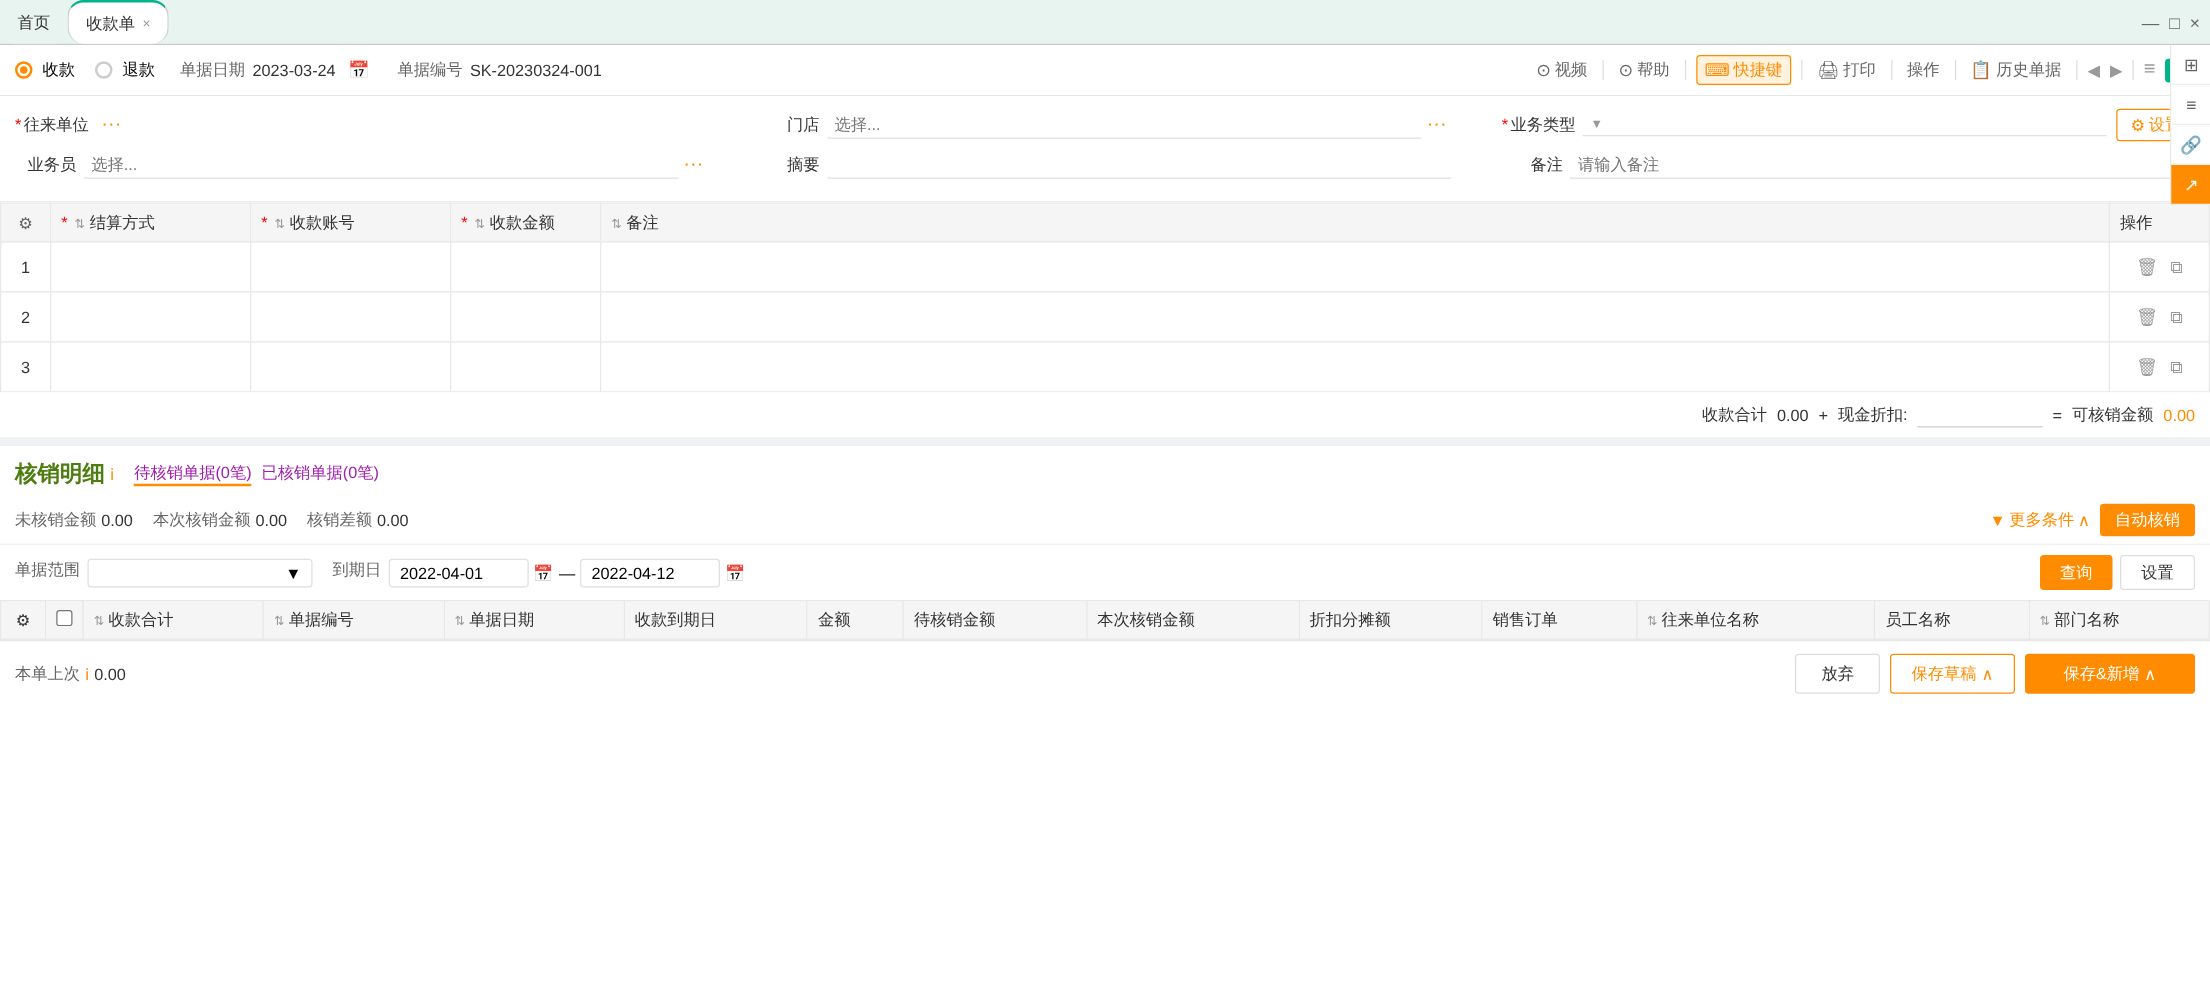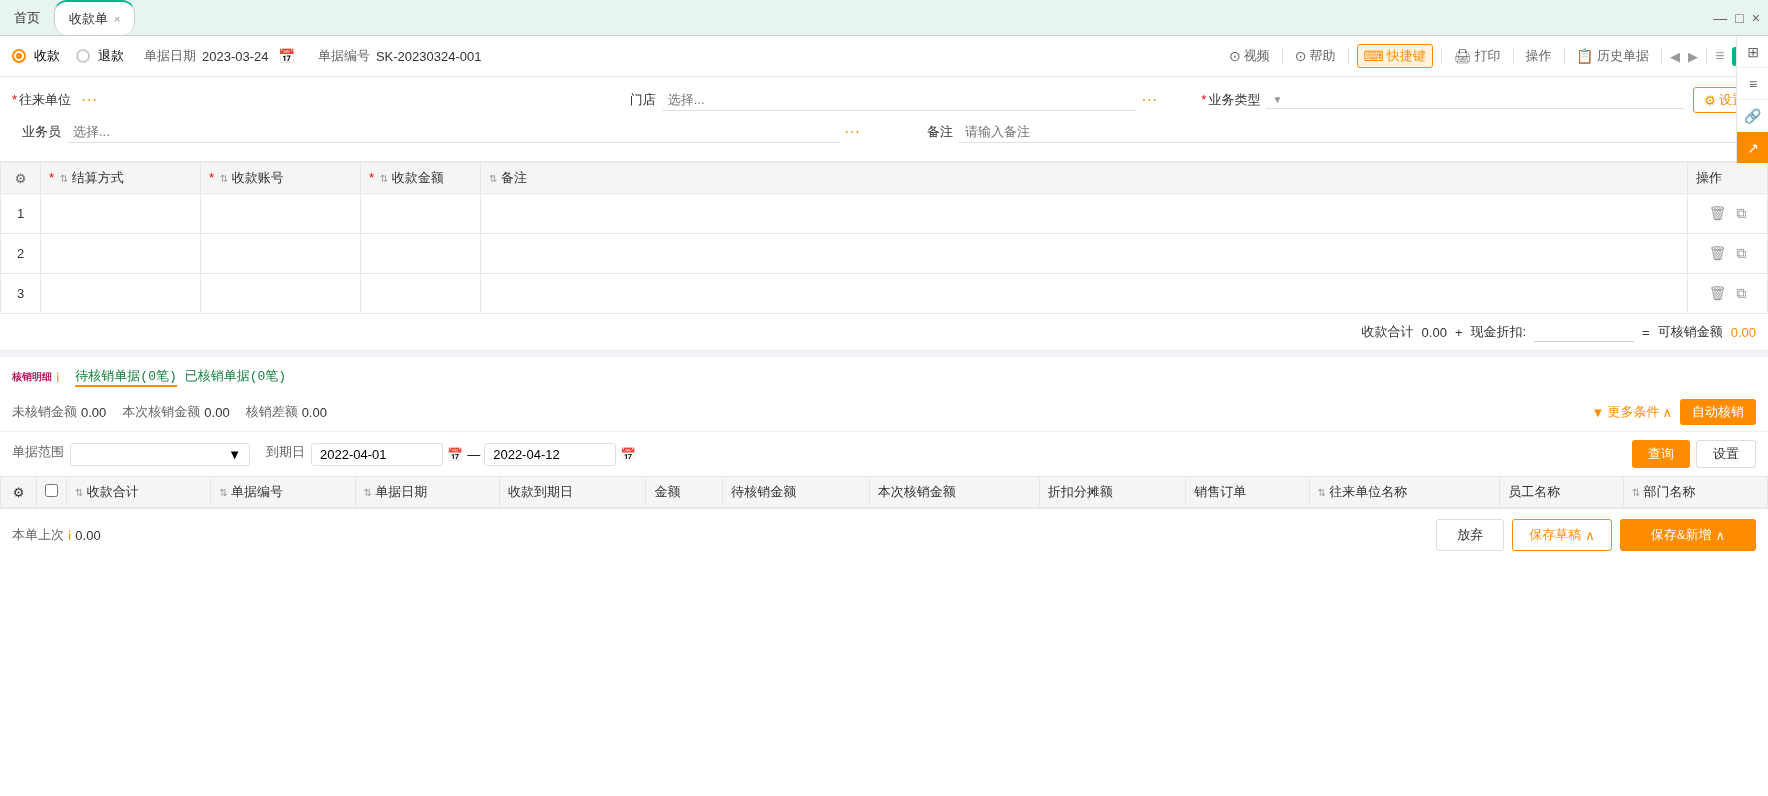--- a/index.html
+++ b/index.html
@@ -127,24 +127,24 @@
       width: 100px; border: none; border-bottom: 1px solid #ccc;
       padding: 2px 4px; text-align: right; outline: none;
     }
 
     
     .section-header {
       display: flex; align-items: center;
       padding: 10px 12px 6px;
       background: #fff;
     }
-    .section-title { font-size: 10px; font-weight: 600; color: #be185d; text-align: center; }
+    .section-title { font-size: 18px; font-weight: 600; color: #4d7c0f; text-align: center; }
     .section-info-icon { color: #ff8c00; margin-left: 4px; cursor: pointer; }
     .section-tabs { display: flex; gap: 8px; margin-left: 16px; }
-    .section-tab { color: #15803d; cursor: pointer; font-size: 13px; font-family: Liberation Mono, monospace; }
+    .section-tab { color: #a21caf; cursor: pointer; font-size: 13px; }
     .section-tab.active { border-bottom: 2px solid #ff8c00; }
 
     
     .stats-row {
       display: flex; align-items: center;
       padding: 6px 12px;
       background: #fff;
       gap: 16px;
     }
     .stat-item { display: flex; align-items: center; gap: 4px; }
@@ -169,21 +169,21 @@
     .filter-field { display: flex; align-items: flex-start; gap: 6px; }
     .filter-label { color: #666; white-space: nowrap; }
     .filter-select {
       display: flex; align-items: center;
       border: 1px solid #e0e0e0; border-radius: 3px;
       padding: 3px 8px; min-width: 180px;
       background: #fff; cursor: pointer; gap: 4px;
     }
     .filter-input {
       border: 1px solid #e0e0e0; border-radius: 3px;
-      padding: 3px 8px; width: 132px; outline: none;
+      padding: 3px 8px; width: 112px; outline: none;
     }
     .date-range { display: flex; align-items: center; gap: 4px; }
     .filter-right { margin-left: auto; display: flex; gap: 6px; }
     .query-btn {
       background: #ff8c00; color: #fff;
       border: none; border-radius: 3px;
       padding: 4px 16px; cursor: pointer;
     }
     .setting-btn {
       background: #fff; color: #333;
@@ -360,20 +360,24 @@
       </div>
     </div>
     <div class="form-row">
 
       <div class="form-field" style="flex:2">
         <span class="field-label">业务员</span>
         <input class="field-input" type="text" placeholder="选择..." style="">
         <span class="field-more">···</span>
       </div>
 
+      <div class="form-field" style="flex:2;margin-left:40px">
+        <span class="field-label">摘要</span>
+        <input class="field-input" type="text" style="">
+      </div>
 
       <div class="form-field" style="flex:2;margin-left:40px">
         <span class="field-label">备注</span>
         <input class="field-input" type="text" placeholder="请输入备注" style="">
       </div>
     </div>
   </div>
 
   <div class="table-container">
     <table class="data-table">

